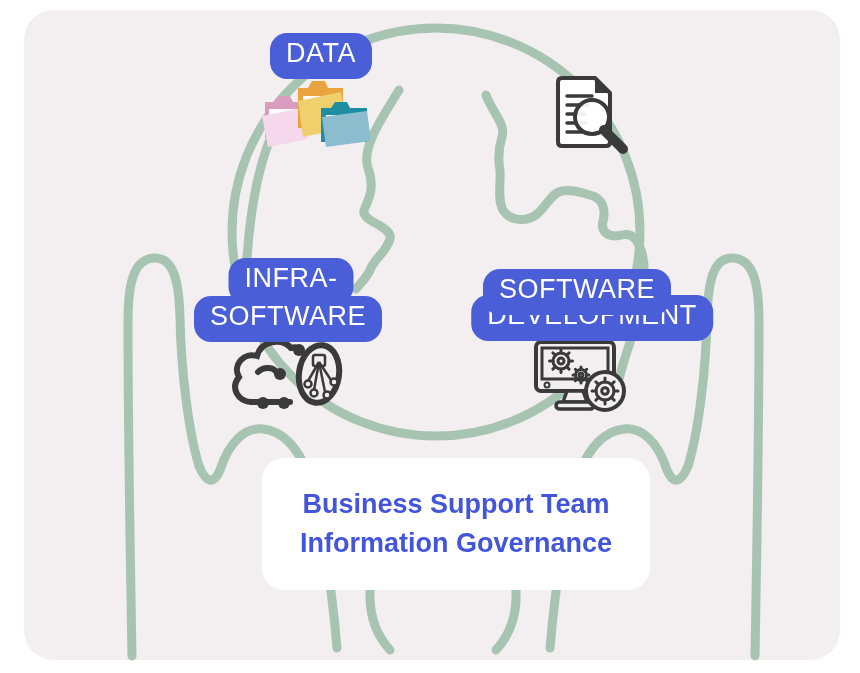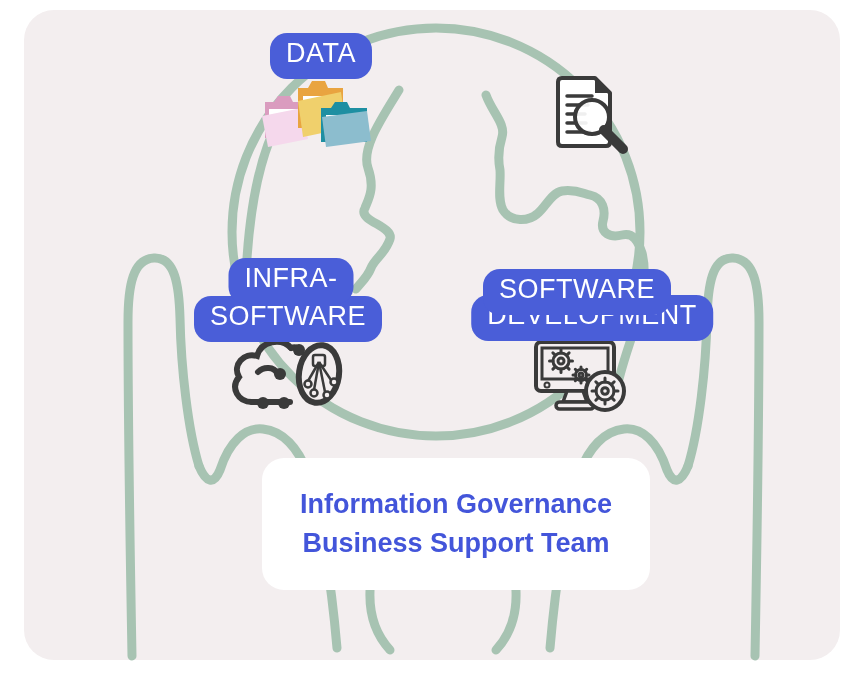--- a/index.html
+++ b/index.html
@@ -136,17 +136,17 @@
   <div class="pill" style="left:321px;top:33px;">DATA</div>
 
 
   <div class="pill" style="left:291px;top:258px;z-index:2;">INFRA-</div>
   <div class="pill" style="left:288px;top:296px;">SOFTWARE</div>
 
   <div class="pill" style="left:577px;top:269px;z-index:2;">SOFTWARE</div>
   <div class="pill" style="left:592px;top:295px;">DEVELOPMENT</div>
 
   <div class="footer-box">
+    <div class="footer-line">Business Support Team</div>
     <div class="footer-line">Information Governance</div>
-    <div class="footer-line">Business Support Team</div>
   </div>
 
 </div>
 
 </body></html>

